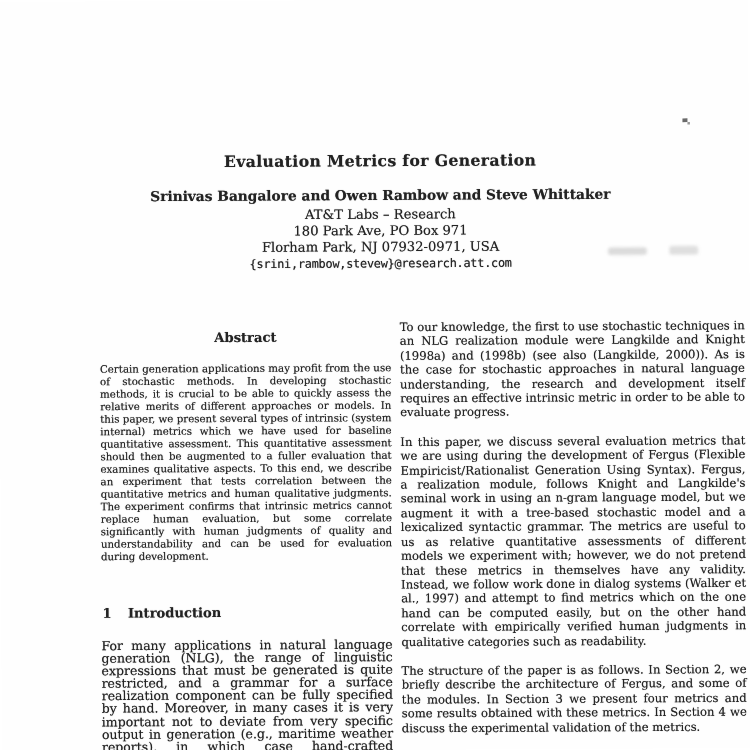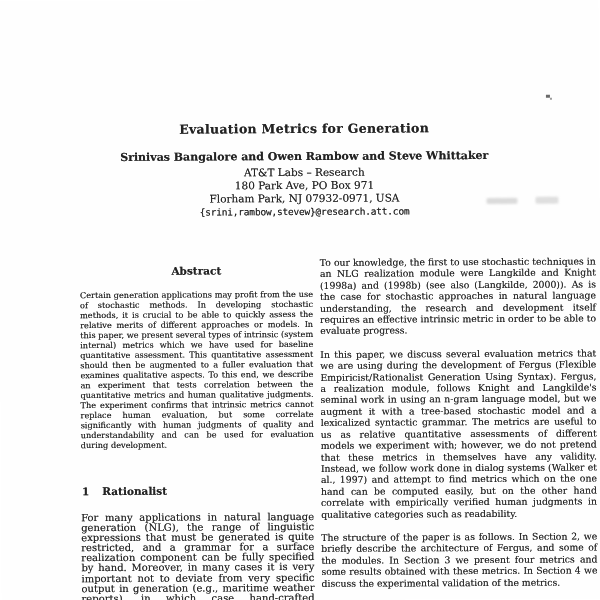--- a/index.html
+++ b/index.html
@@ -148,21 +148,21 @@
     <div class="affil">Florham Park, NJ 07932-0971, USA</div>
     <div class="email">{srini,rambow,stevew}@research.att.com</div>
   </div>
 
   <div class="abstract-block">
     <div class="abstract-heading">Abstract</div>
     <p class="abstract-text">Certain generation applications may profit from the use of stochastic methods. In developing stochastic methods, it is crucial to be able to quickly assess the relative merits of different approaches or models. In this paper, we present several types of intrinsic (system internal) metrics which we have used for baseline quantitative assessment. This quantitative assessment should then be augmented to a fuller evaluation that examines qualitative aspects. To this end, we describe an experiment that tests correlation between the quantitative metrics and human qualitative judgments. The experiment confirms that intrinsic metrics cannot replace human evaluation, but some correlate significantly with human judgments of quality and understandability and can be used for evaluation during development.</p>
   </div>
 
   <div class="section1-heading">
-    <span class="section-number">1</span><span>Rationalist</span>
+    <span class="section-number">1</span><span>Introduction</span>
   </div>
 
   <p class="intro-text">For many applications in natural language generation (NLG), the range of linguistic expressions that must be generated is quite restricted, and a grammar for a surface realization component can be fully specified by hand. Moreover, in many cases it is very important not to deviate from very specific output in generation (e.g., maritime weather reports), in which case hand-crafted grammars give excellent control.</p>
 
   <div class="right-col">
     <p>To our knowledge, the first to use stochastic techniques in an NLG realization module were Langkilde and Knight (1998a) and (1998b) (see also (Langkilde, 2000)). As is the case for stochastic approaches in natural language understanding, the research and development itself requires an effective intrinsic metric in order to be able to evaluate progress.</p>
     <p>In this paper, we discuss several evaluation metrics that we are using during the development of Fergus (Flexible Empiricist/Rationalist Generation Using Syntax). Fergus, a realization module, follows Knight and Langkilde's seminal work in using an n-gram language model, but we augment it with a tree-based stochastic model and a lexicalized syntactic grammar. The metrics are useful to us as relative quantitative assessments of different models we experiment with; however, we do not pretend that these metrics in themselves have any validity. Instead, we follow work done in dialog systems (Walker et al., 1997) and attempt to find metrics which on the one hand can be computed easily, but on the other hand correlate with empirically verified human judgments in qualitative categories such as readability.</p>
     <p>The structure of the paper is as follows. In Section 2, we briefly describe the architecture of Fergus, and some of the modules. In Section 3 we present four metrics and some results obtained with these metrics. In Section 4 we discuss the experimental validation of the metrics.</p>
   </div>
 

